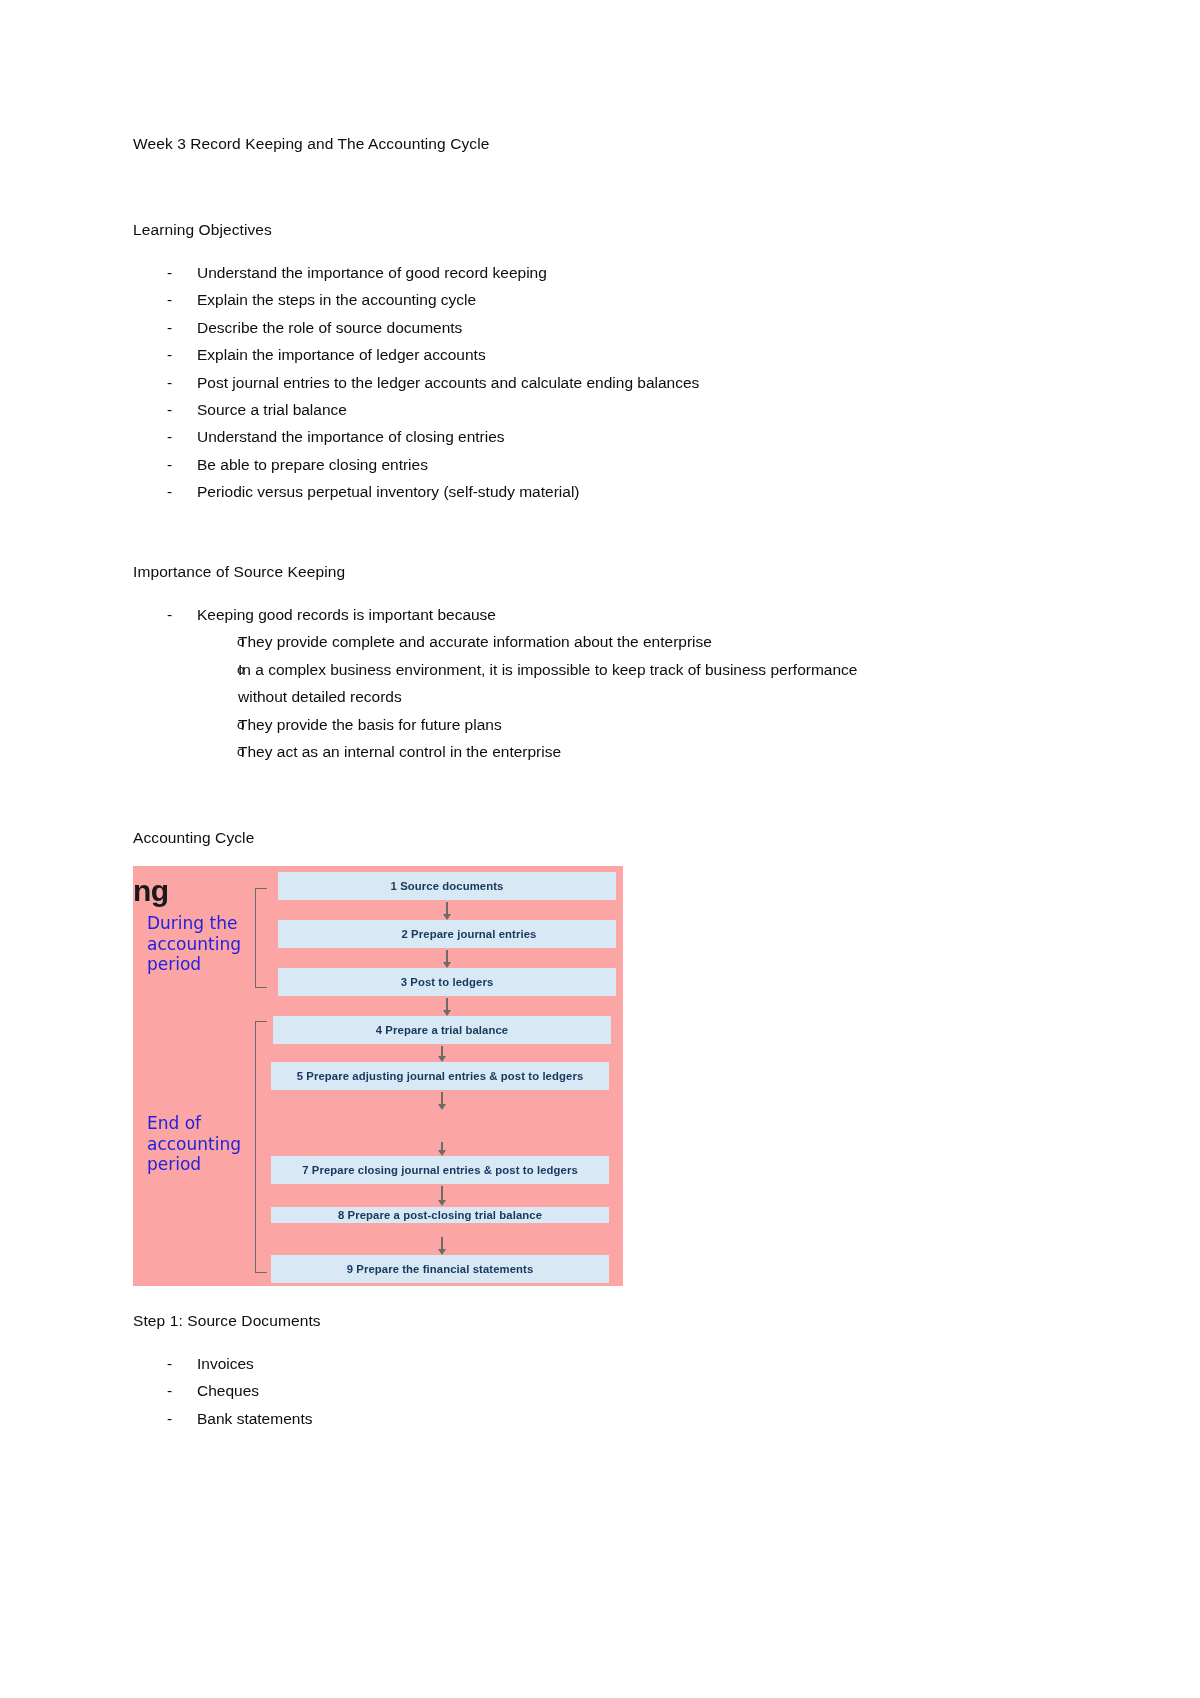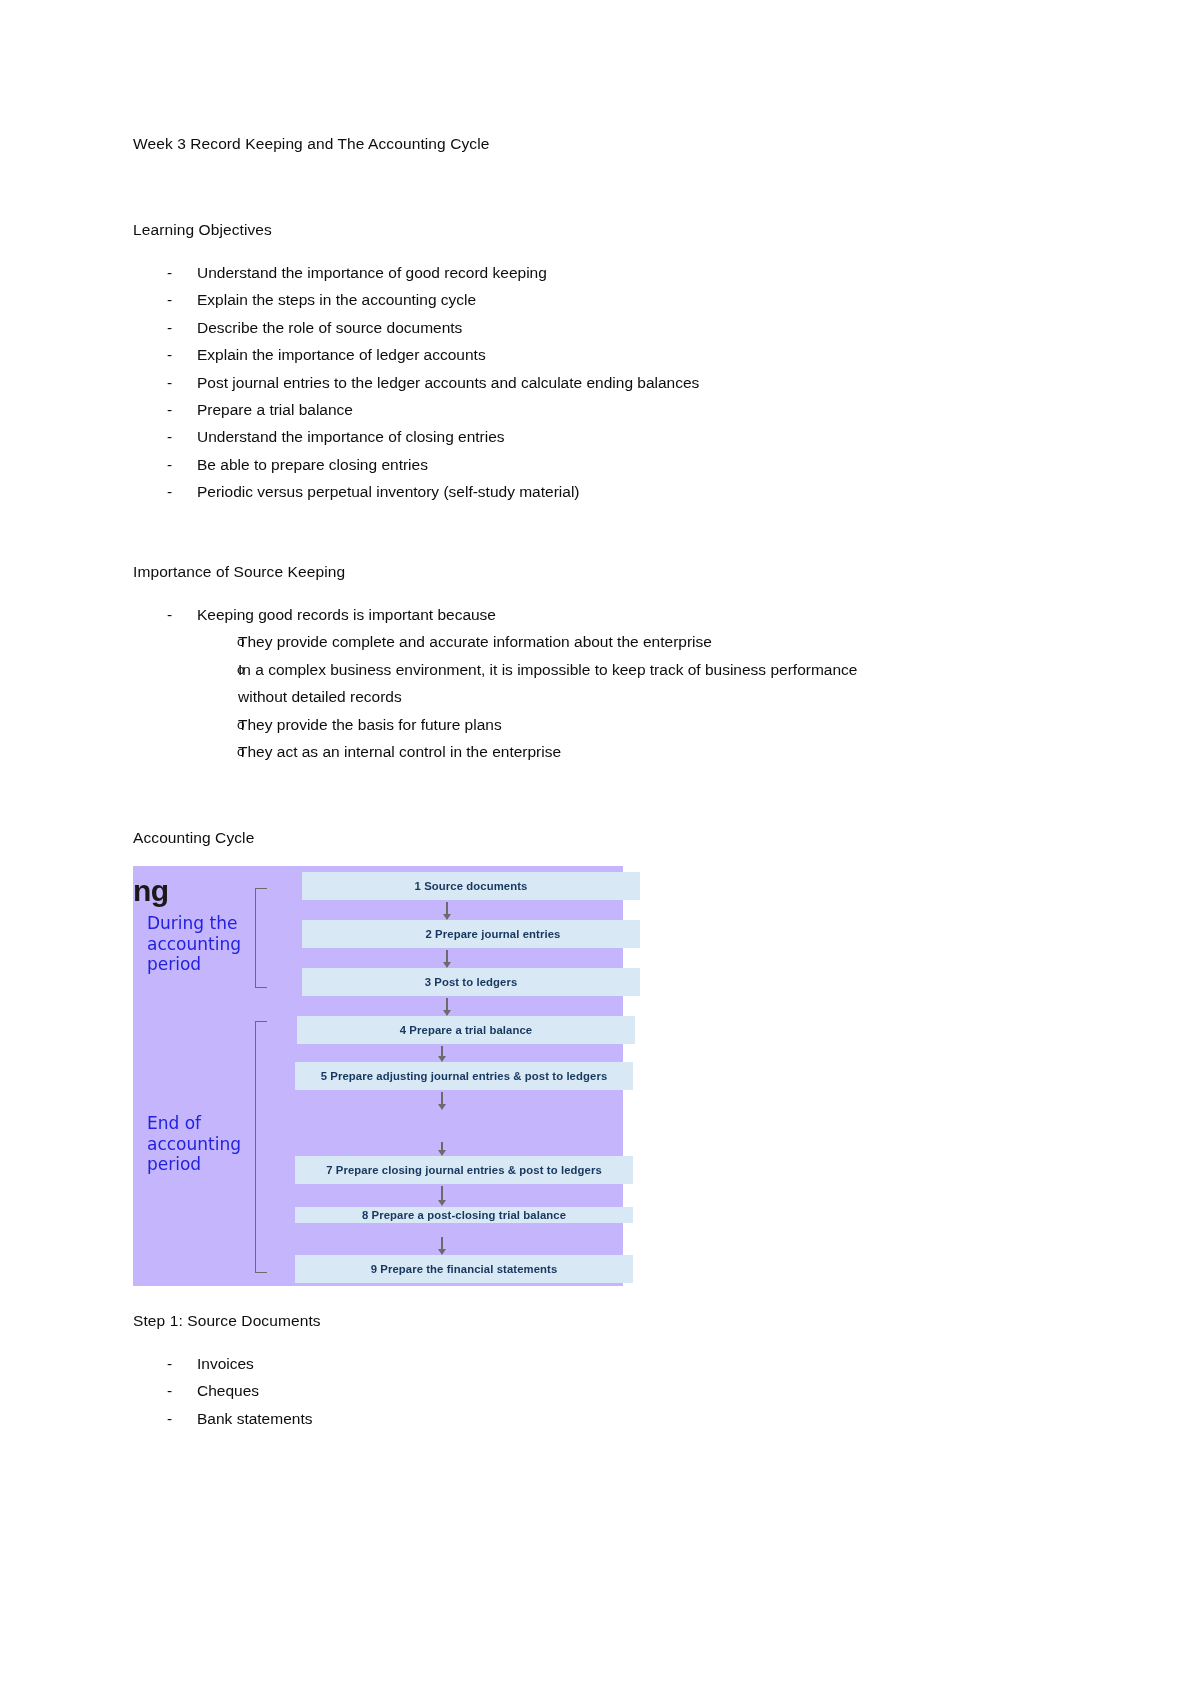--- a/index.html
+++ b/index.html
@@ -72,21 +72,21 @@
 
   #list-objectives{top:259px;}
   #list-importance{top:601px;}
   #list-step1{top:1350px;}
 
   
   .figure{
     position:absolute;
     left:133px;top:866px;
     width:490px;height:420px;
-    background:#c4b5fd;
+    background:#fca5a5;
   }
   .fig-clip-head{
     position:absolute;left:0px;top:8px;
     font-size:30px;font-weight:700;color:#1a1a1a;
     letter-spacing:-.5px;
     overflow:hidden;
     white-space:nowrap;
   }
   .bracket-label{
     position:absolute;
@@ -113,21 +113,20 @@
     color:#17375e;
     font-weight:bold;
     font-size:11.3px;
     letter-spacing:.1px;
     text-align:center;
     display:flex;
     align-items:center;
     justify-content:center;
     font-family:"Liberation Sans","DejaVu Sans",sans-serif;
     box-sizing:border-box;
-    margin-left:24px;
   }
   .flow-arrow{
     position:absolute;
     width:12px;
     display:flex;
     flex-direction:column;
     align-items:center;
   }
   .flow-arrow .shaft{
     width:1.4px;background:#6b6b6b;flex:1 1 auto;
@@ -164,21 +163,21 @@
     <div class="bullet-row">
       <span class="dash-mark">-</span>
       <span class="bullet-text">Explain the importance of ledger accounts</span>
     </div>
     <div class="bullet-row">
       <span class="dash-mark">-</span>
       <span class="bullet-text">Post journal entries to the ledger accounts and calculate ending balances</span>
     </div>
     <div class="bullet-row">
       <span class="dash-mark">-</span>
-      <span class="bullet-text">Prepare a trial balance</span>
+      <span class="bullet-text">Source a trial balance</span>
     </div>
     <div class="bullet-row">
       <span class="dash-mark">-</span>
       <span class="bullet-text">Understand the importance of closing entries</span>
     </div>
     <div class="bullet-row">
       <span class="dash-mark">-</span>
       <span class="bullet-text">Be able to prepare closing entries</span>
     </div>
     <div class="bullet-row">

